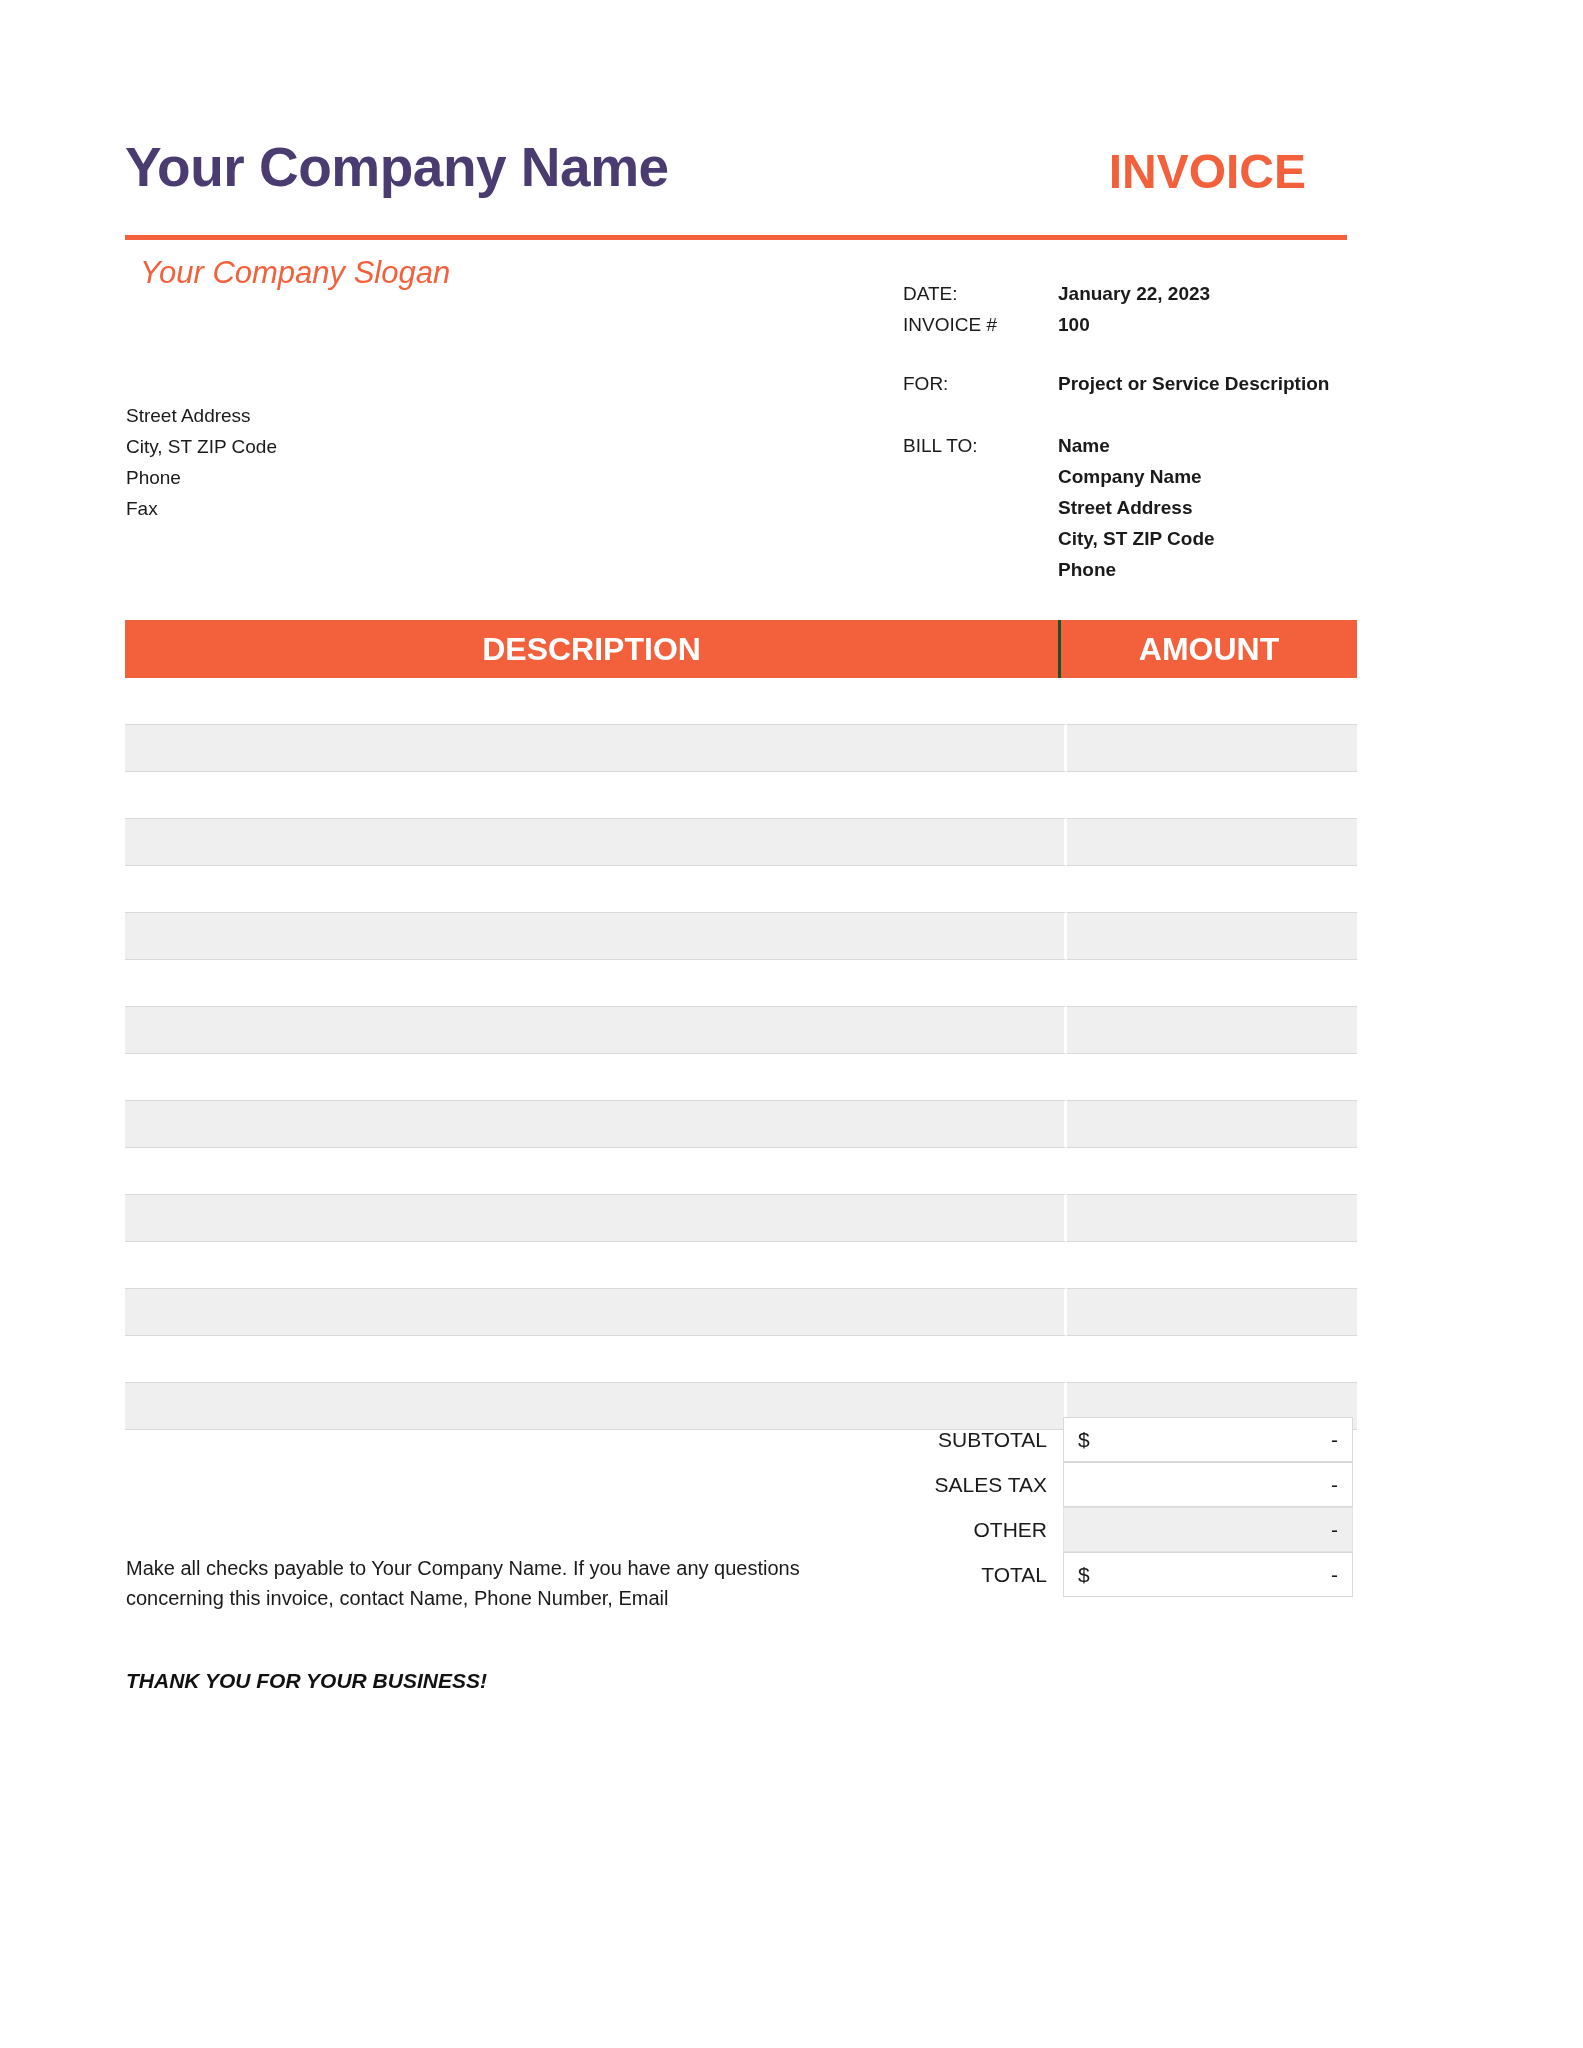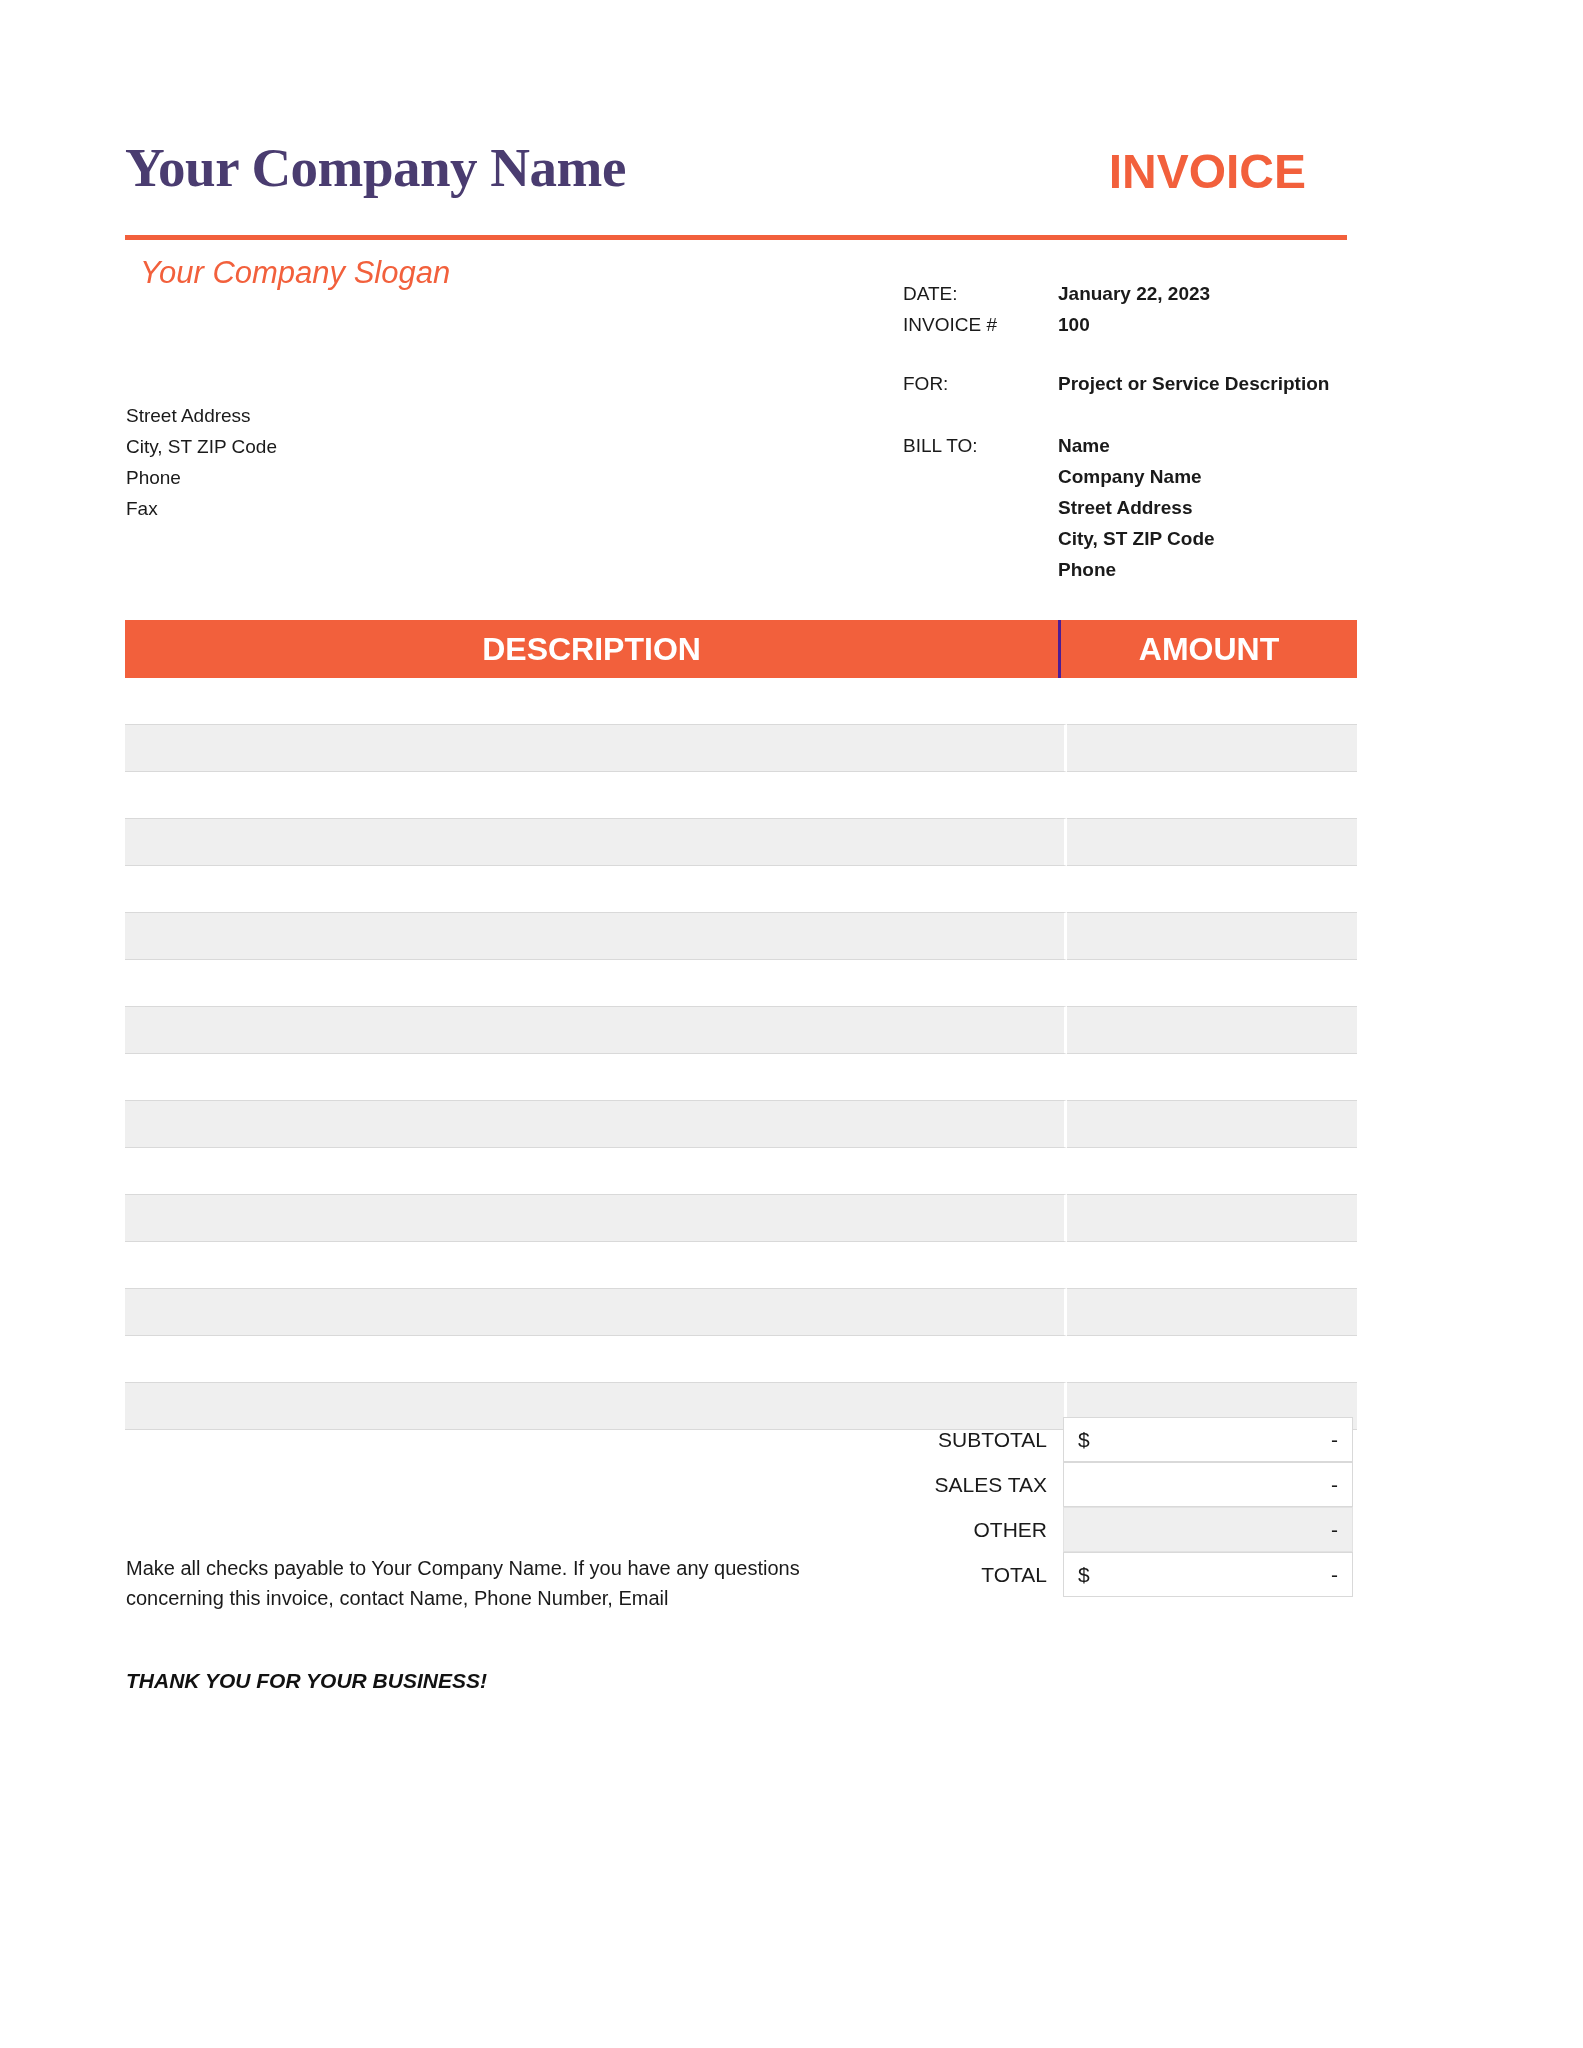--- a/index.html
+++ b/index.html
@@ -35,21 +35,20 @@
   .company-name {
     position: absolute;
     left: 0;
     top: 0;
     font-size: 55px;
     font-weight: bold;
     color: #4a3c70;
     letter-spacing: -0.5px;
     white-space: nowrap;
     line-height: 1;
-    font-family: Liberation Serif, serif;
   }
   .invoice-word {
     position: absolute;
     right: 52px;
     top: 8px;
     font-size: 48px;
     font-weight: bold;
     color: #f2603c;
     letter-spacing: 0px;
     white-space: nowrap;
@@ -150,21 +149,21 @@
   .items-head .col-amt {
     color: #ffffff;
     font-size: 32px;
     font-weight: bold;
     display: flex;
     align-items: center;
     justify-content: center;
   }
   .col-desc { width: 942px; box-sizing: border-box; }
   .col-amt  { width: 290px; box-sizing: border-box; }
-  .items-head .col-desc { border-right: 3px solid #4c1d95; width: 1053px; }
+  .items-head .col-desc { border-right: 3px solid #14532d; width: 1053px; }
   .items-head .col-amt { width: 333px; }
 
   .items-body { position: relative; }
   .item-row {
     display: flex;
     height: 47px;
     box-sizing: border-box;
   }
   .item-row .cell-desc {
     width: 942px;

